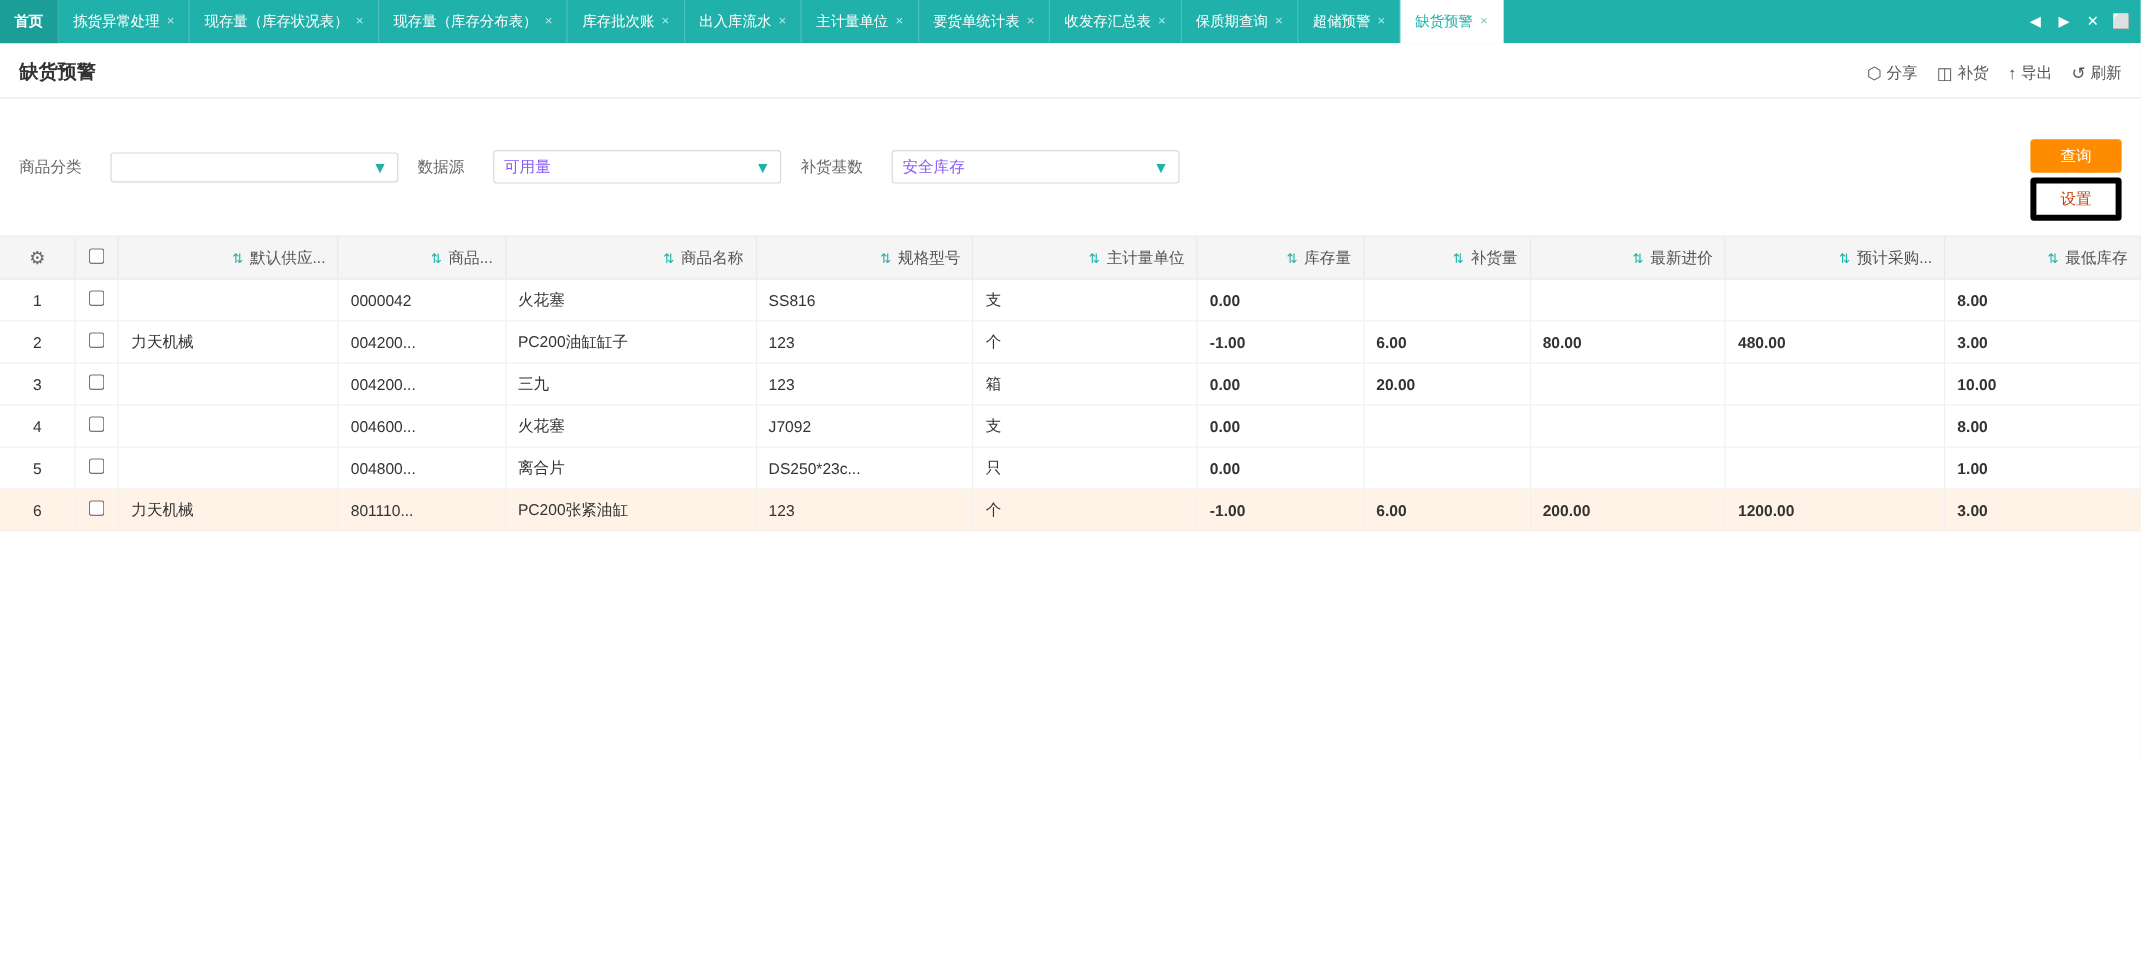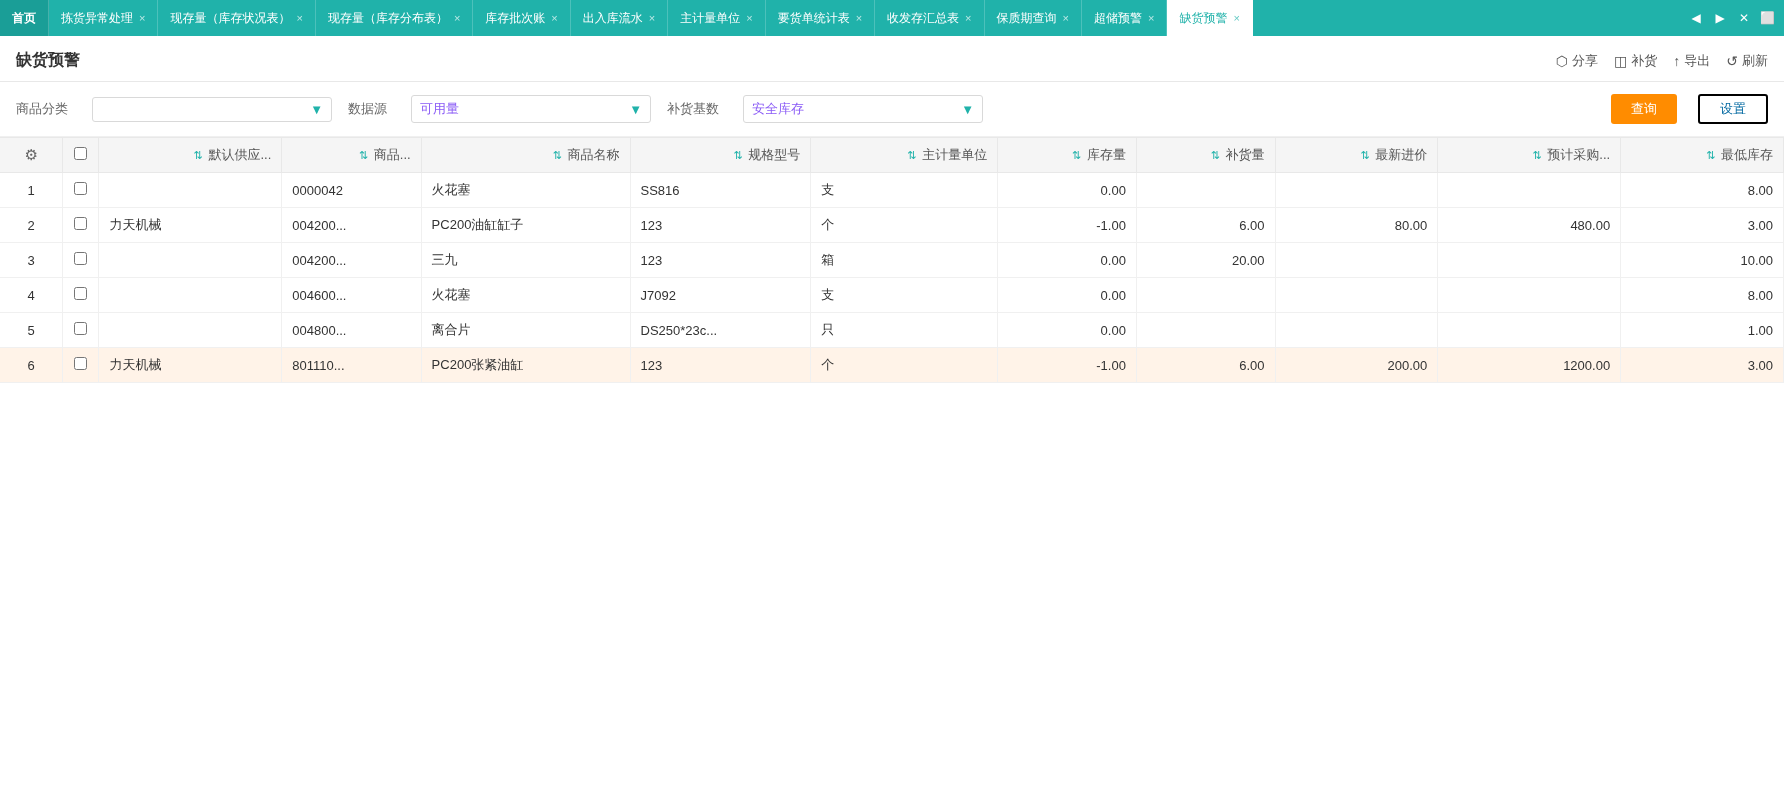--- a/index.html
+++ b/index.html
@@ -123,37 +123,38 @@
     .filter-select .arrow { color: #20b2aa; margin-left: 8px; }
     .filter-select-wide { min-width: 240px; }
     .filter-value {
       font-size: 13px;
       color: #8b5cf6;
     }
 
     .filter-actions {
       margin-left: auto;
       display: flex;
-      flex-direction: row;
-      gap: 21px;
+      flex-direction: column;
+      gap: 4px;
+      margin-top: 22px;
     }
     .btn-query {
       background: #ff8c00;
       color: #fff;
       border: none;
       border-radius: 3px;
       padding: 5px 20px;
       cursor: pointer;
       font-size: 13px;
       white-space: nowrap;
     }
     .btn-settings {
       background: #fff;
-      color: #0369a1;
-      border: 2px solid #000000;
+      color: #c2410c;
+      border: 5px solid #000000;
       border-radius: 3px;
       padding: 4px 20px;
       cursor: pointer;
       font-size: 13px;
       white-space: nowrap;
     }
 
     
     .table-container {
       padding: 0 0;
@@ -183,21 +184,21 @@
       background: #fff;
     }
     tbody tr.highlighted { background: #fff3e8; }
     tbody td {
       padding: 8px 10px;
       border-right: 1px solid #f0f0f0;
       white-space: nowrap;
     }
     tbody td.col-index { text-align: center; color: #333; }
     tbody td.col-check { text-align: center; }
-    tbody td.numeric { text-align: right; }
+    tbody td.numeric { text-align: left; font-weight: bold; }
     .sort-icon { color: #20b2aa; margin-right: 2px; font-size: 11px; }
     .gear-icon { font-size: 15px; color: #666; }
 
     .col-settings-cell { text-align: center; }
   </style>
 </head>
 <body>
 
 <div class="tab-bar">
   <div class="tab-item">

